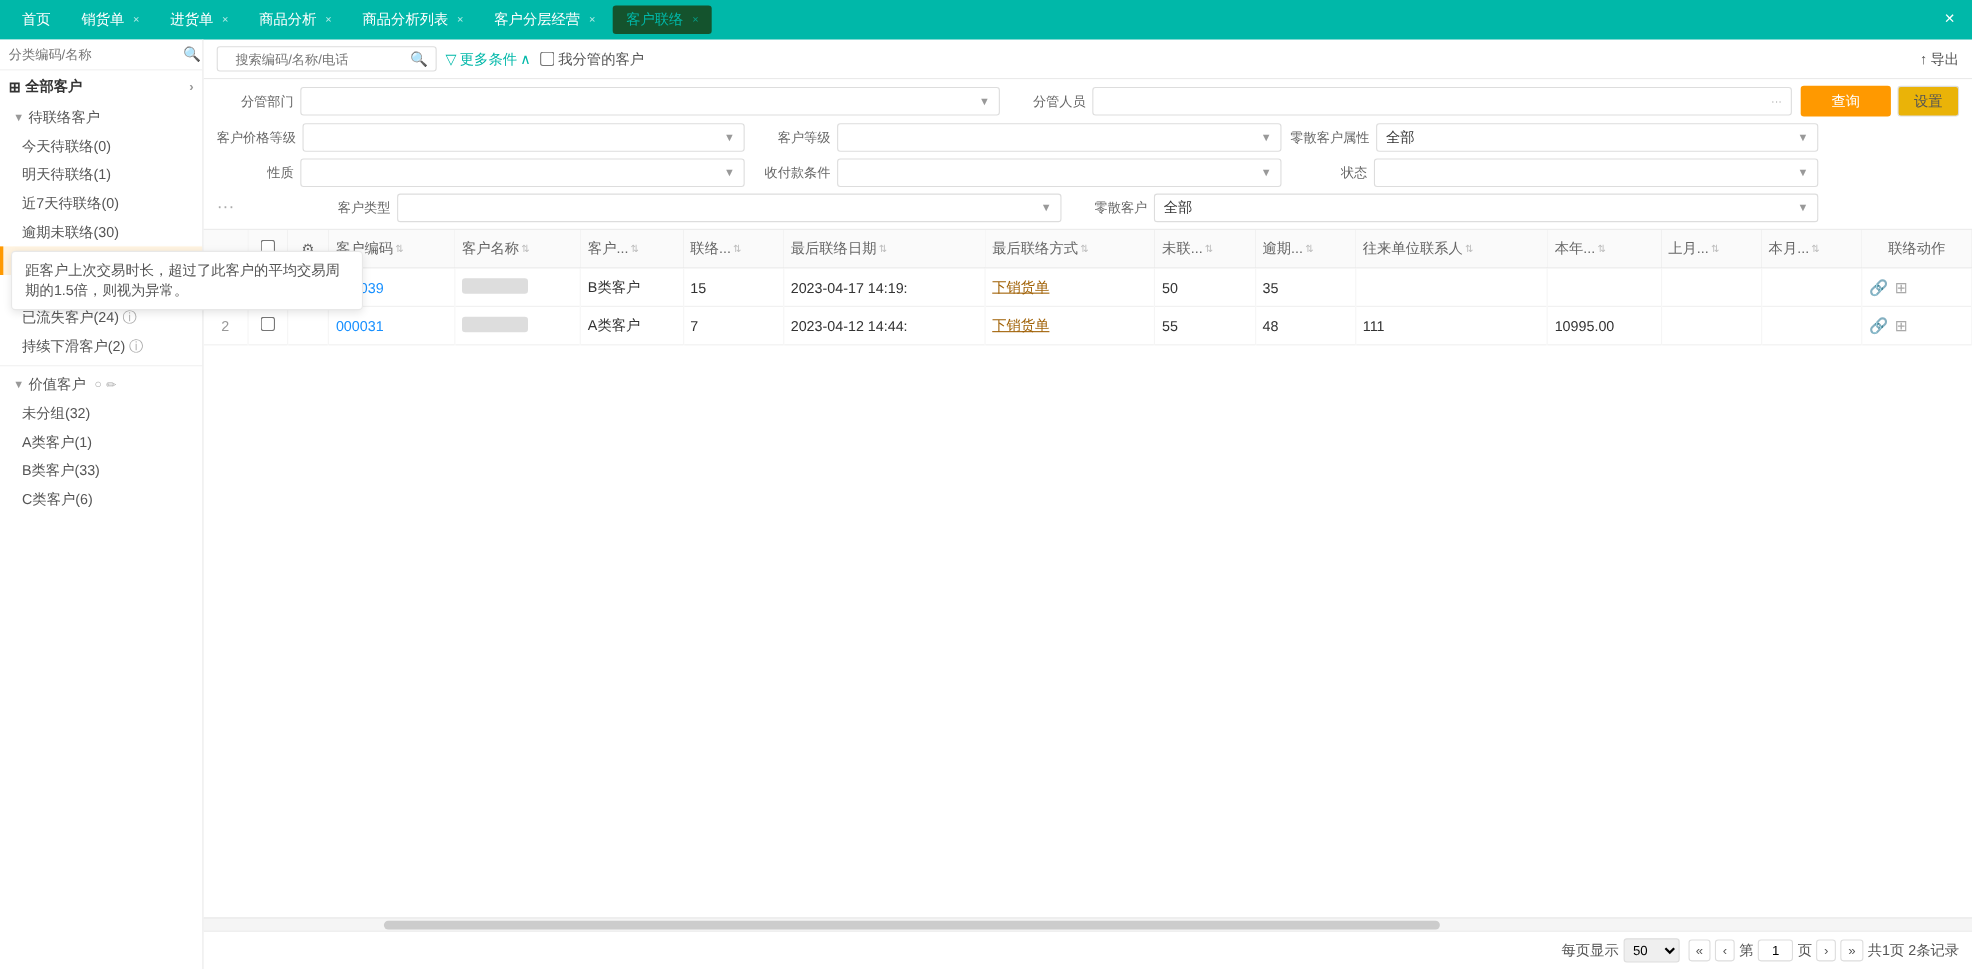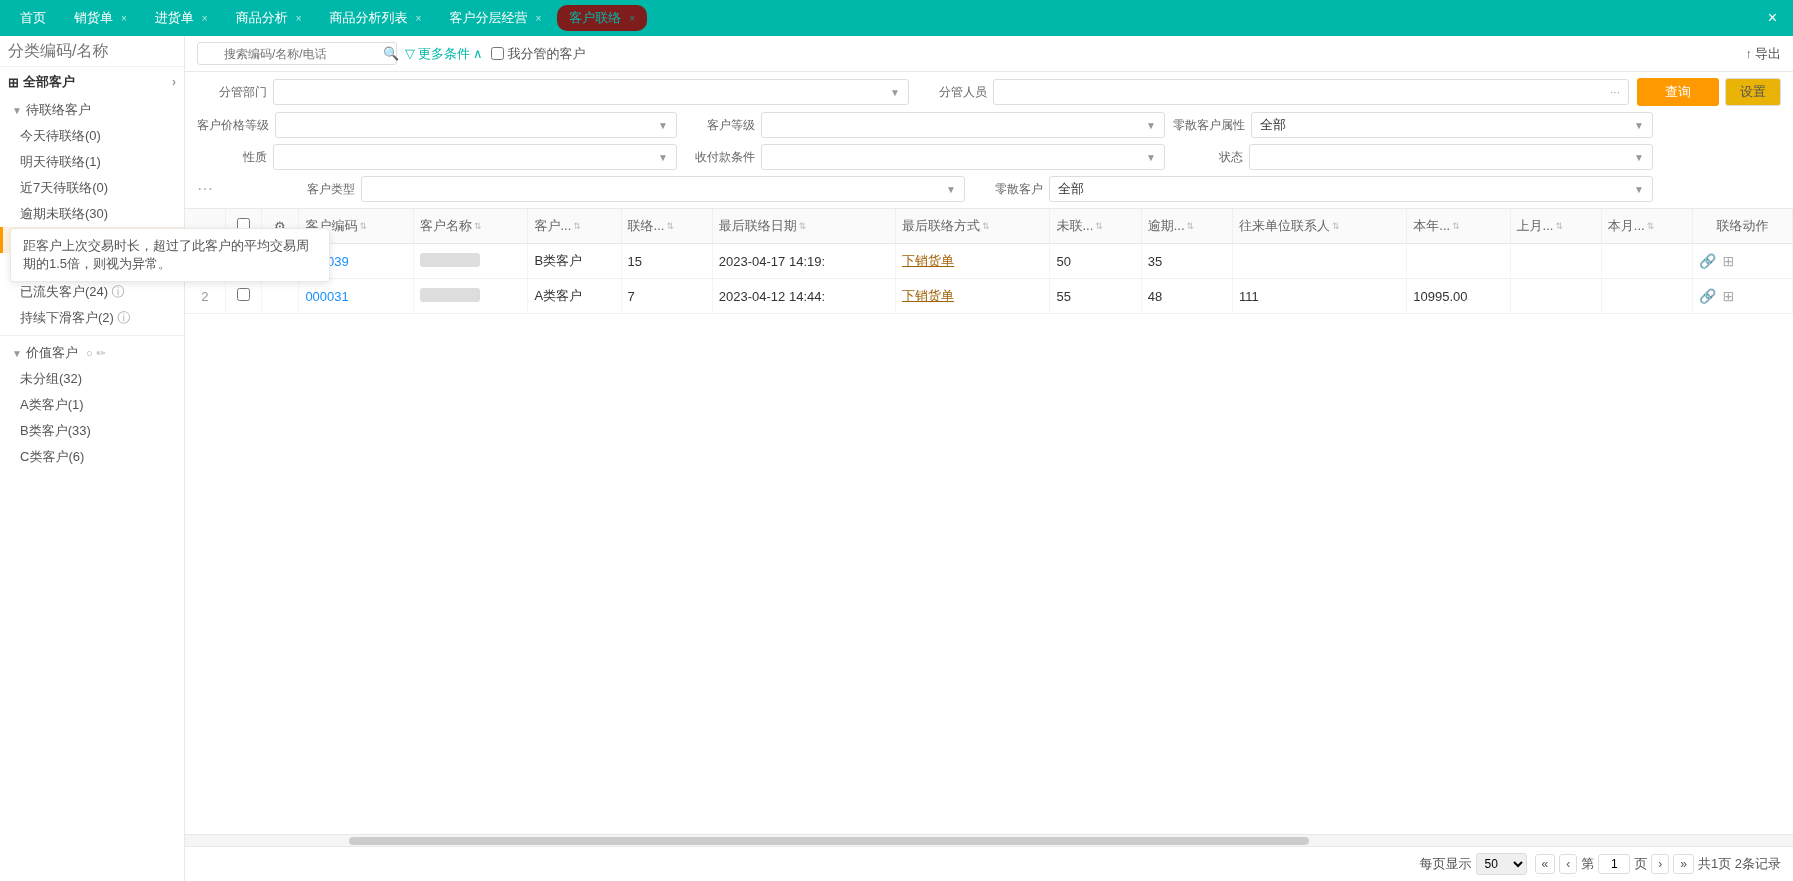--- a/index.html
+++ b/index.html
@@ -16,23 +16,22 @@
     }
     .top-nav .nav-item {
       color: #fff;
       padding: 4px 12px;
       cursor: pointer;
       border-radius: 3px;
       white-space: nowrap;
       display: flex; align-items: center; gap: 4px;
     }
     .top-nav .nav-item.active {
-      background: #7f1d1d;
+      background: #14532d;
       color: #00b8a9;
-      border-radius: 10px;
     }
     .top-nav .nav-item .close-x { font-size: 10px; margin-left: 4px; opacity: 0.7; }
     .top-nav .spacer { flex: 1; }
     .top-nav .top-close { color: #fff; cursor: pointer; font-size: 16px; padding: 0 8px; }
 
     
     .main-layout {
       display: flex;
       height: calc(100vh - 36px);
     }
@@ -51,21 +50,21 @@
       display: flex;
       align-items: center;
       padding: 6px 8px;
       border-bottom: 1px solid #f0f0f0;
       gap: 4px;
     }
     .sidebar-search input {
       flex: 1;
       border: none;
       outline: none;
-      font-size: 16px;
+      font-size: 12px;
       color: #999;
     }
     .sidebar-section-header {
       display: flex;
       align-items: center;
       padding: 6px 8px;
       font-weight: bold;
       color: #333;
       cursor: pointer;
       gap: 4px;
@@ -130,21 +129,21 @@
       padding: 6px 12px;
       display: flex;
       align-items: center;
       gap: 8px;
     }
     .filter-search {
       display: flex;
       align-items: center;
       border: 1px solid #ddd;
       border-radius: 3px;
-      padding: 3px 26px;
+      padding: 3px 16px;
       gap: 4px;
       width: 200px;
     }
     .filter-search input {
       border: none;
       outline: none;
       font-size: 12px;
       width: 140px;
     }
     .more-filter {

